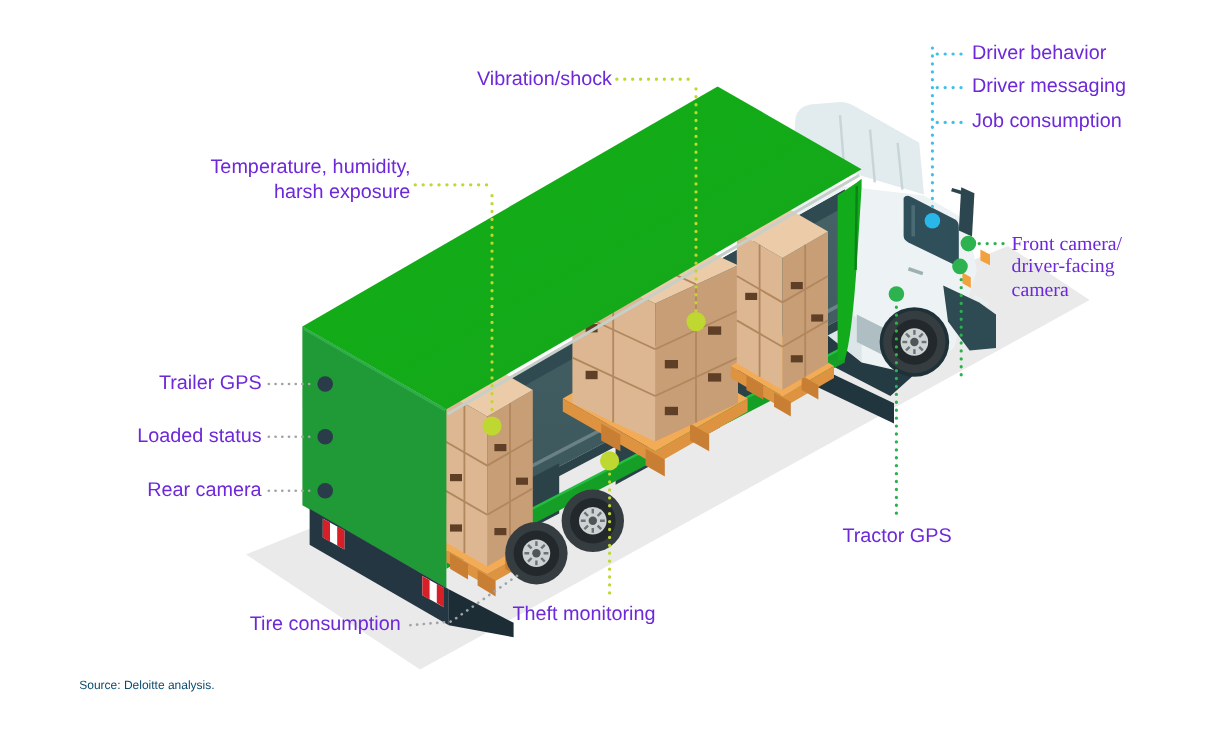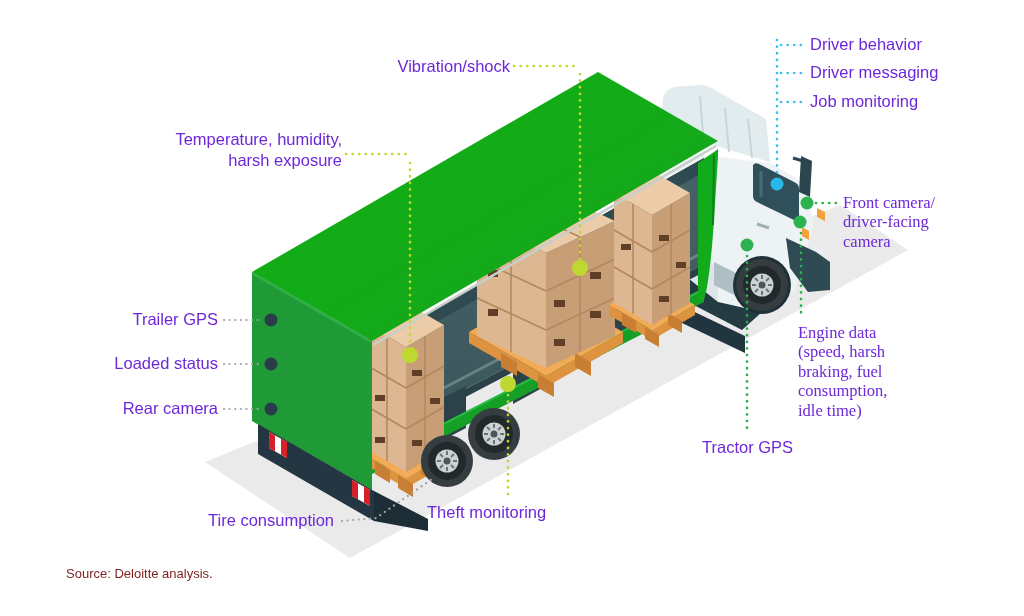--- a/index.html
+++ b/index.html
@@ -2,21 +2,21 @@
 <html><head>
 <meta charset="utf-8">
 <style>
   html,body{margin:0;padding:0;background:#fff;}
   #stage{position:relative;width:1024px;height:616px;background:#ffffff;overflow:hidden;
          font-family:"Liberation Sans",sans-serif;}
   #truck-svg{position:absolute;left:0;top:0;}
   .lbl{position:absolute;font-size:16.5px;line-height:21px;color:#6d28d9;white-space:pre-line;}
   .lbl.r{text-align:right;}
   .lbl.tight{line-height:19.4px;font-family:Liberation Serif, serif;}
-  .src{position:absolute;font-size:13px;color:#7f1d1d;}
+  .src{position:absolute;font-size:10px;color:#0c4a6e;}
 </style>
 </head>
 <body>
 
 <div id="stage">
 
 <svg id="truck-svg" width="1024" height="616" viewBox="0 0 1024 616">
   <defs>
     <linearGradient id="roofGrad" x1="0" y1="0" x2="1" y2="1">
       <stop offset="0" stop-color="#0fb013"></stop>
@@ -278,24 +278,19 @@
 <div class="lbl r" style="right:682px;top:129px;">Temperature, humidity,
 harsh exposure</div>
 <div class="lbl r" style="right:806px;top:309px;">Trailer GPS</div>
 <div class="lbl r" style="right:806px;top:353px;">Loaded status</div>
 <div class="lbl r" style="right:806px;top:398px;">Rear camera</div>
 <div class="lbl r" style="right:690px;top:510px;">Tire consumption</div>
 <div class="lbl" style="left:427px;top:502px;">Theft monitoring</div>
 <div class="lbl" style="left:702px;top:437px;">Tractor GPS</div>
 <div class="lbl" style="left:810px;top:34px;">Driver behavior</div>
 <div class="lbl" style="left:810px;top:62px;">Driver messaging</div>
-<div class="lbl" style="left:810px;top:91px;">Job monitoring</div>
+<div class="lbl" style="left:810px;top:91px;">Job consumption</div>
 <div class="lbl tight" style="left:843px;top:193px;">Front camera/
 driver-facing
 camera</div>
-<div class="lbl tight" style="left:798px;top:323px;">Engine data
-(speed, harsh
-braking, fuel
-consumption,
-idle time)</div>
 <div class="src" style="left:66px;top:566px;">Source: Deloitte analysis.</div>
 
 </div>
 
 </body></html>

